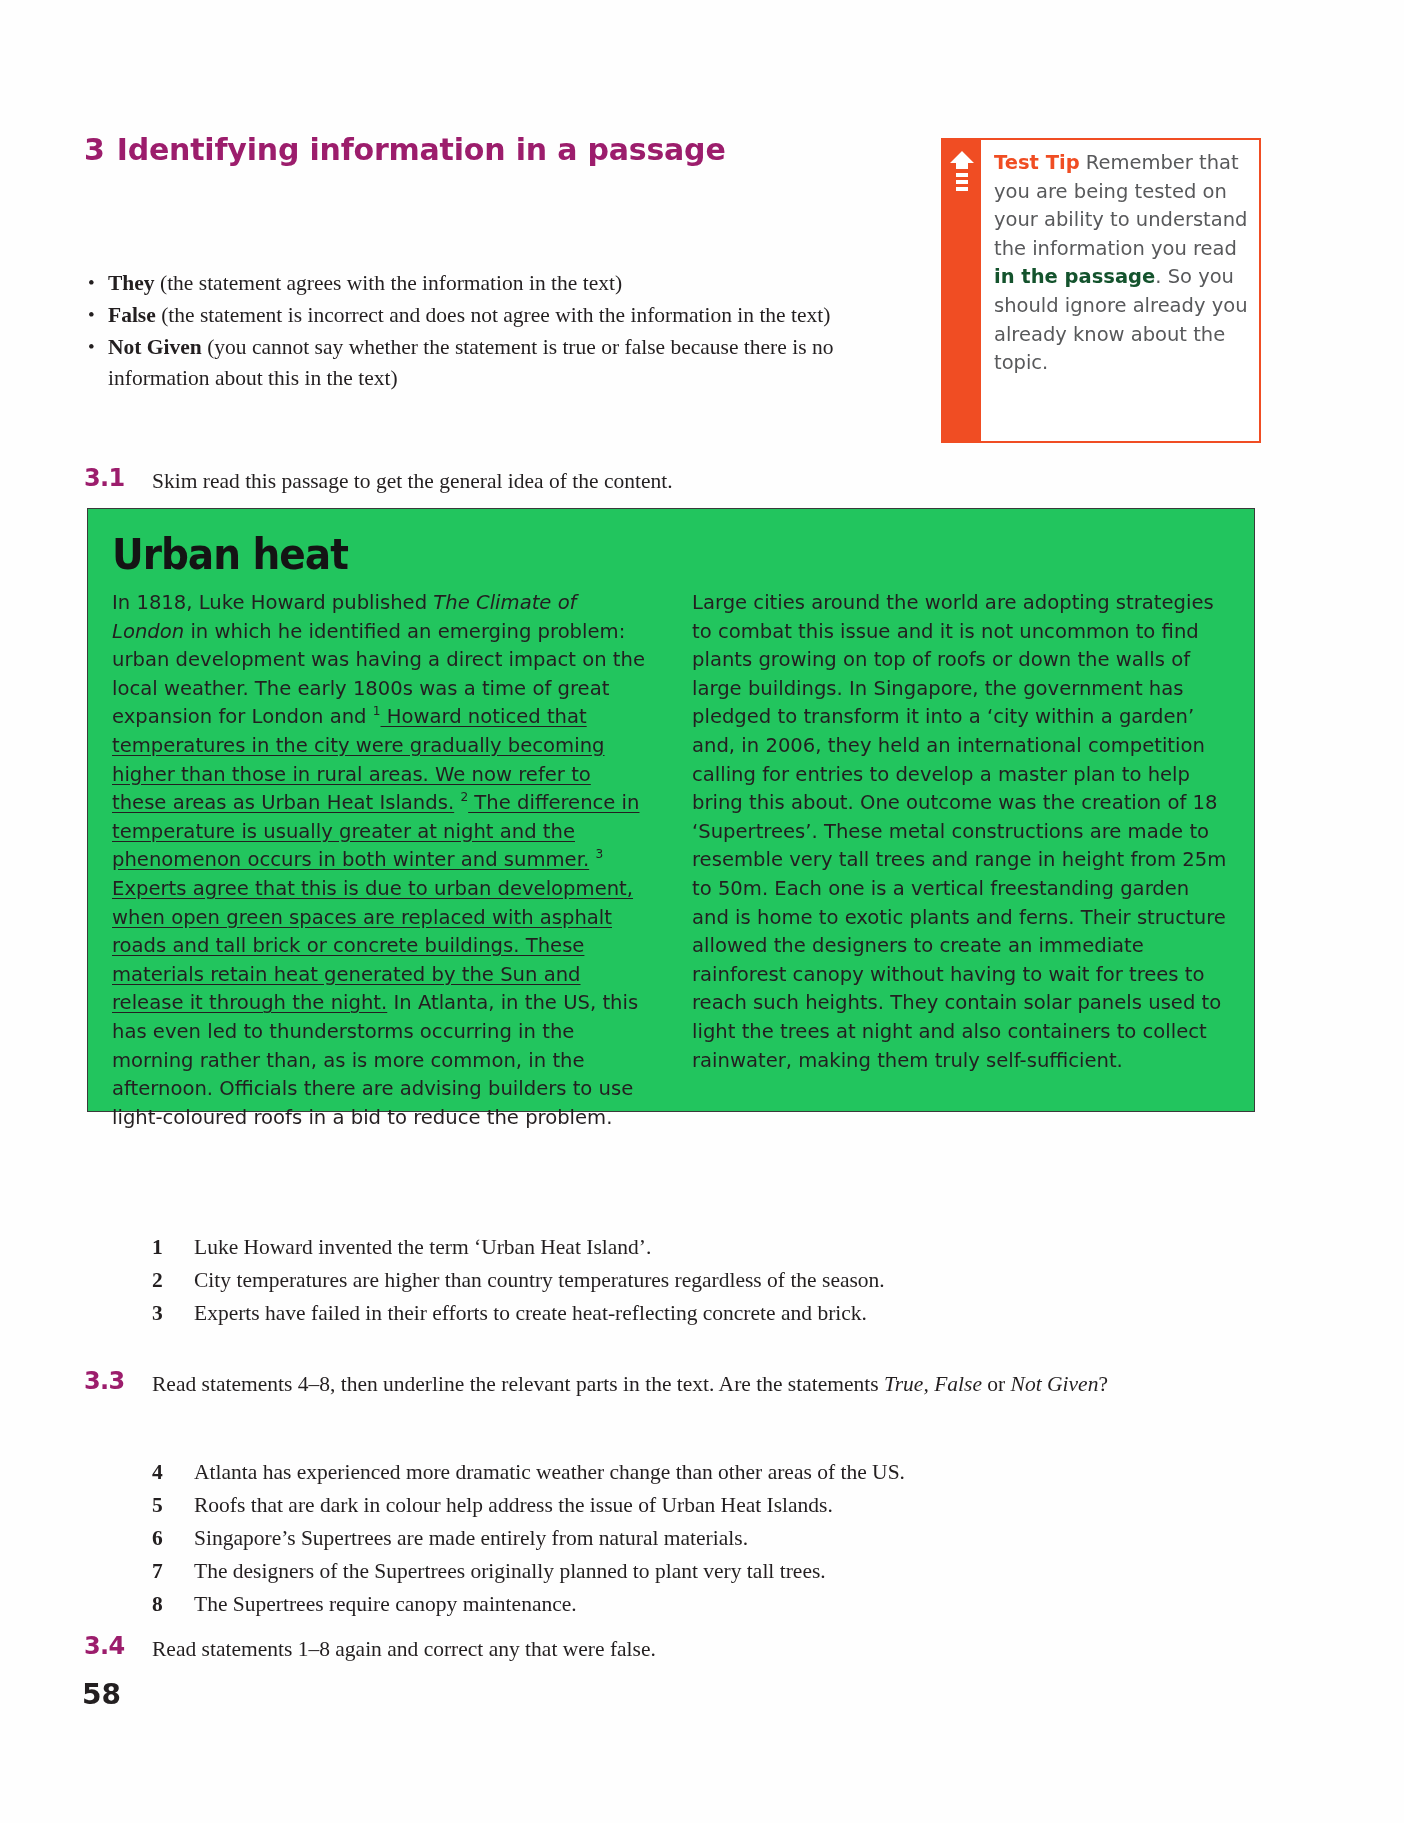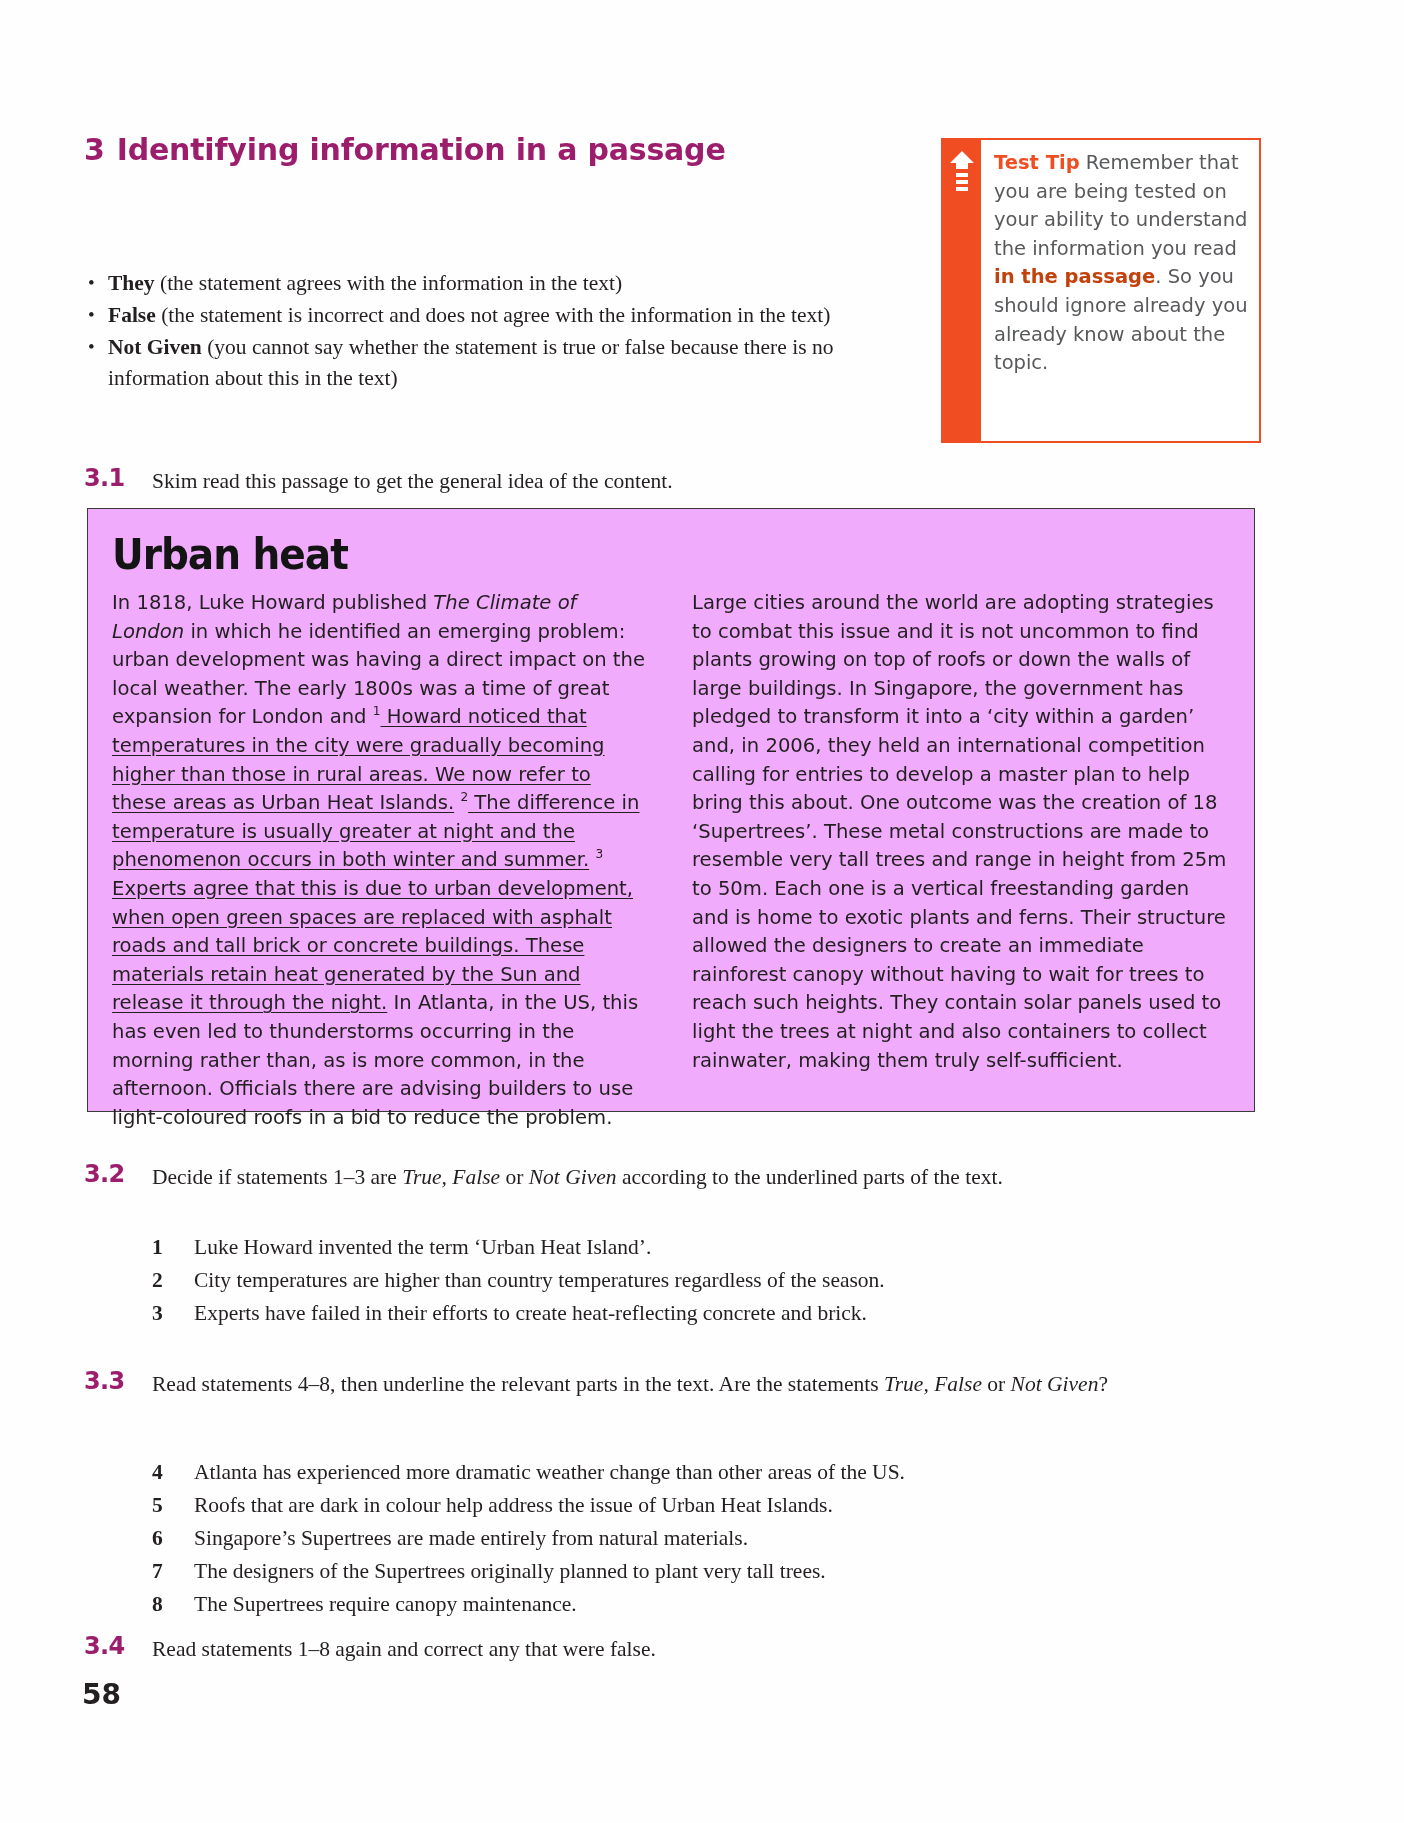--- a/index.html
+++ b/index.html
@@ -107,21 +107,21 @@
     padding: 9px 10px 10px 13px;
     font-family: "DejaVu Sans", sans-serif;
     font-size: 19.5px;
     line-height: 28.6px;
     color: #58595b;
   }
   .tip-text .tip-label {
     color: #f04d23;
     font-weight: bold;
   }
-  .tip-text b { color: #c2410c; font-weight: bold; }
+  .tip-text b { color: #14532d; font-weight: bold; }
 
   
   .task {
     position: absolute;
     font-size: 21.5px;
     line-height: 31px;
     color: #231f20;
   }
   .task-num {
     position: absolute;
@@ -142,21 +142,21 @@
 
   
   .article {
     position: absolute;
     left: 87px;
     top: 508px;
     width: 1168px;
     height: 604px;
     box-sizing: border-box;
     border: 1.5px solid #3a3a3a;
-    background: #f0abfc;
+    background: #22c55e;
     padding: 18px 24px 14px 24px;
   }
   .article-title {
     font-family: "DejaVu Sans", sans-serif;
     font-weight: bold;
     font-size: 42px;
     line-height: 48px;
     color: #141414;
     letter-spacing: -1.1px;
     transform: scaleX(0.93);
@@ -256,24 +256,20 @@
     <div class="article-cols">
       <div class="article-col">
         <p><span>In 1818, Luke Howard published </span><em>The Climate of London</em><span> in which he identified an emerging problem: urban development was having a direct impact on the local weather. The early 1800s was a time of great expansion for London and </span><sup>1</sup><span class="u"> Howard noticed that temperatures in the city were gradually becoming higher than those in rural areas. We now refer to these areas as Urban Heat Islands.</span> <sup>2</sup><span class="u"> The difference in temperature is usually greater at night and the phenomenon occurs in both winter and summer.</span> <sup>3</sup><span class="u"> Experts agree that this is due to urban development, when open green spaces are replaced with asphalt roads and tall brick or concrete buildings. These materials retain heat generated by the Sun and release it through the night.</span><span> In Atlanta, in the US, this has even led to thunderstorms occurring in the morning rather than, as is more common, in the afternoon. Officials there are advising builders to use light-coloured roofs in a bid to reduce the problem.</span></p>
       </div>
       <div class="article-col">
         <p>Large cities around the world are adopting strategies to combat this issue and it is not uncommon to find plants growing on top of roofs or down the walls of large buildings. In Singapore, the government has pledged to transform it into a ‘city within a garden’ and, in 2006, they held an international competition calling for entries to develop a master plan to help bring this about. One outcome was the creation of 18 ‘Supertrees’. These metal constructions are made to resemble very tall trees and range in height from 25m to 50m. Each one is a vertical freestanding garden and is home to exotic plants and ferns. Their structure allowed the designers to create an immediate rainforest canopy without having to wait for trees to reach such heights. They contain solar panels used to light the trees at night and also containers to collect rainwater, making them truly self-sufficient.</p>
       </div>
     </div>
   </div>
 
-  <div class="task" id="task-32">
-    <span class="task-num">3.2</span>
-    <span class="task-body"><span>Decide if statements 1–3 are </span><i class="it">True, False</i><span> or </span><i class="it">Not Given</i><span> according to the underlined parts of the text.</span></span>
-  </div>
 
   <ul class="statements" id="statements-13">
     <li><span class="s-num">1</span><span>Luke Howard invented the term ‘Urban Heat Island’.</span></li>
     <li><span class="s-num">2</span><span>City temperatures are higher than country temperatures regardless of the season.</span></li>
     <li><span class="s-num">3</span><span>Experts have failed in their efforts to create heat-reflecting concrete and brick.</span></li>
   </ul>
 
   <div class="task" id="task-33">
     <span class="task-num">3.3</span>
     <span class="task-body"><span>Read statements 4–8, then underline the relevant parts in the text. Are the statements </span><i class="it">True, False</i><span> or </span><i class="it">Not Given</i><span>?</span></span>

